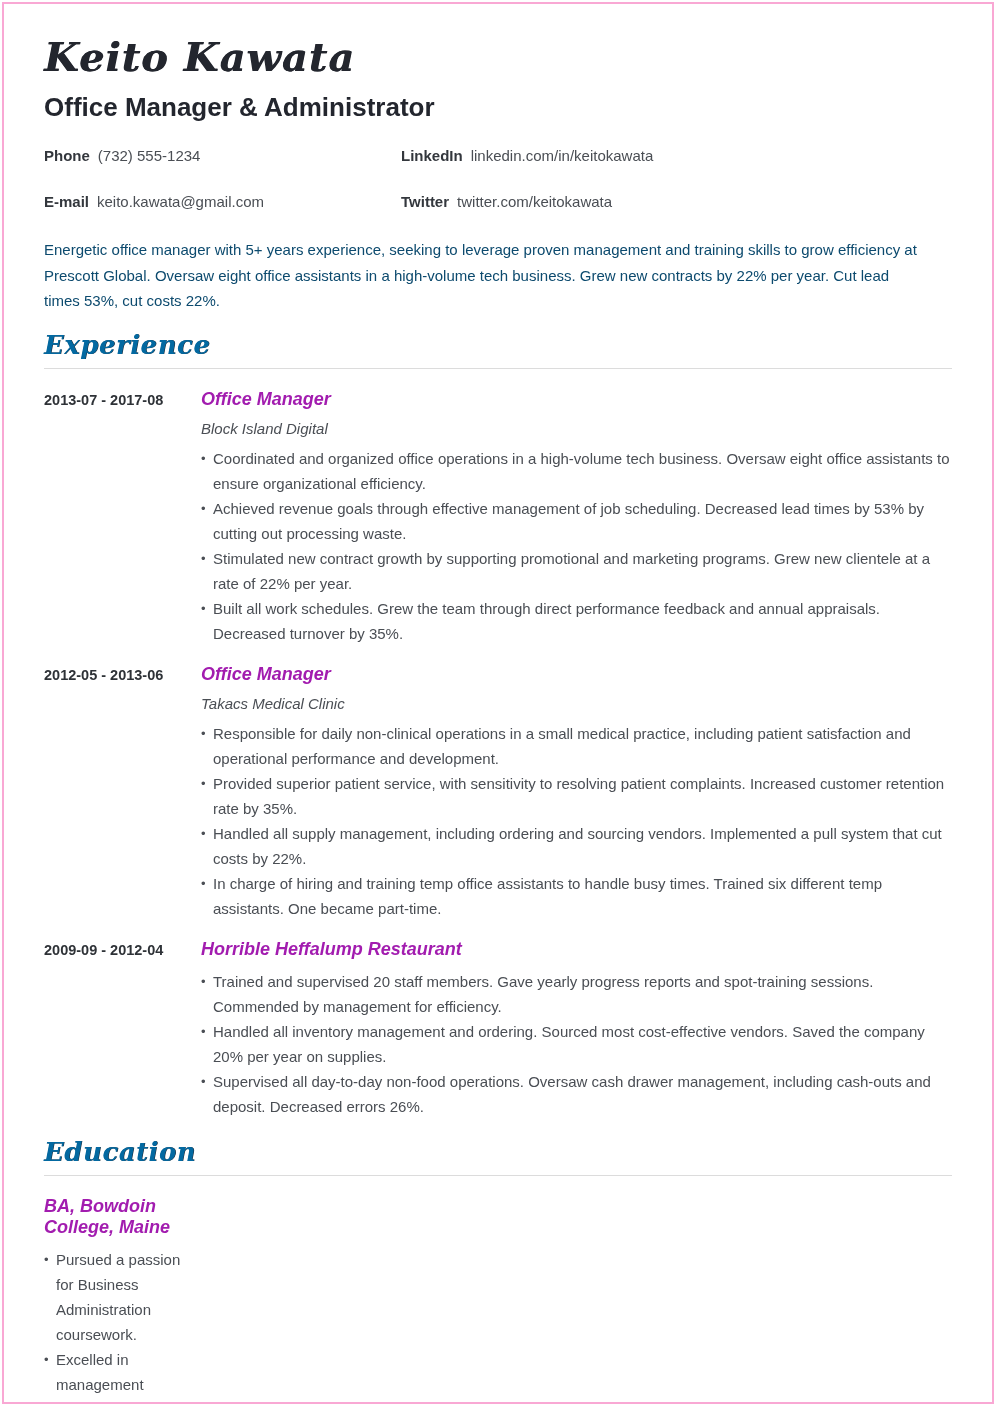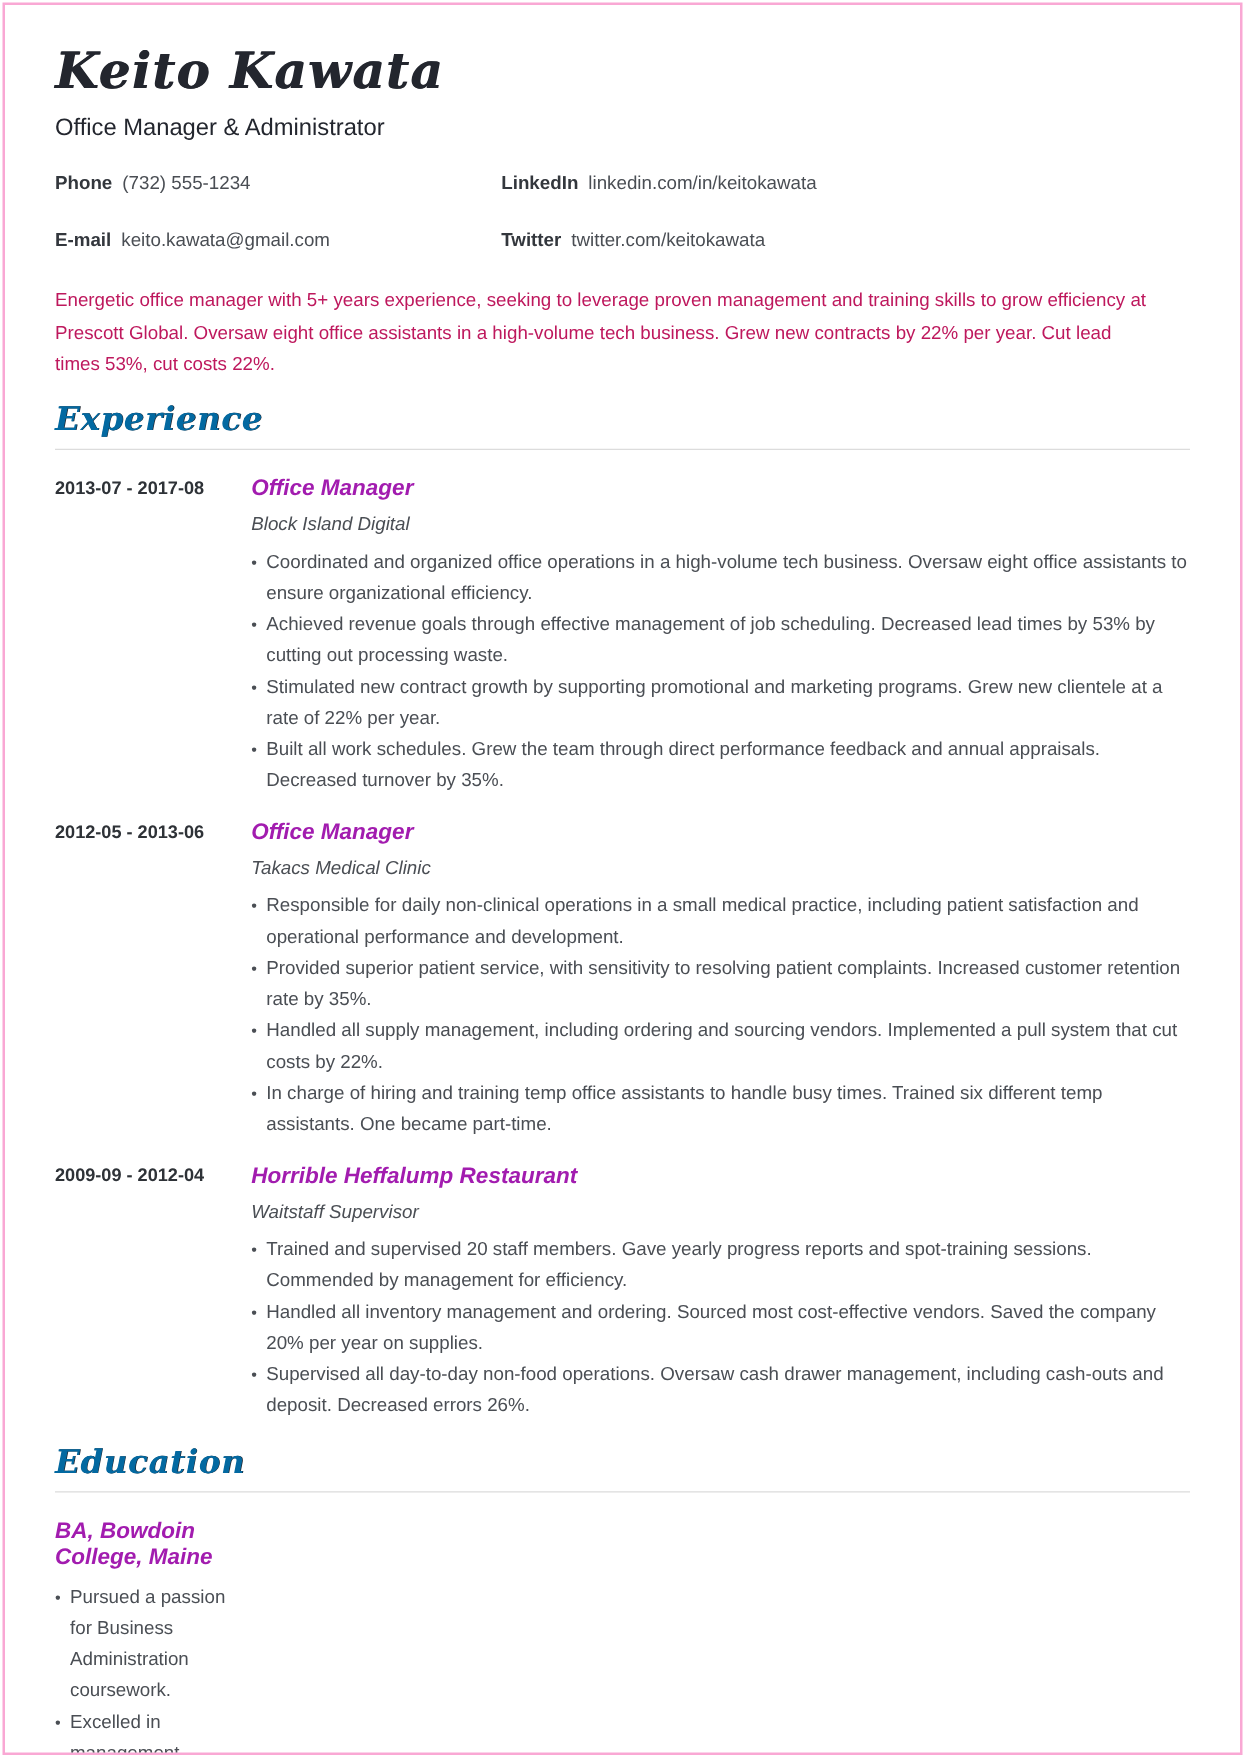--- a/index.html
+++ b/index.html
@@ -25,41 +25,41 @@
     font-style: italic;
     font-weight: 700;
     font-size: 40px;
     letter-spacing: 1px;
     color: #23262e;
     line-height: 1.15;
     text-shadow: 0.6px 0 0 #23262e;
   }
   .job-title {
     margin-top: 12px;
-    font-size: 19px;
-    font-weight: 400;
+    font-size: 26px;
+    font-weight: 700;
     color: #23262e;
   }
   .contact-grid {
     margin-top: 24px;
     display: grid;
     grid-template-columns: 328px 1fr;
     grid-template-rows: auto auto;
     grid-auto-flow: column;
     row-gap: 17px;
     font-size: 15px;
     gap: 29px;
   }
   .contact-item { color: #4a4e54; }
   .contact-label { font-weight: 700; color: #33373d; margin-right: 8px; }
   .summary {
     margin-top: 27px;
     font-size: 15px;
     line-height: 25.5px;
-    color: #be185d;
+    color: #0c4a6e;
     max-width: 880px;
   }
   
   .section { margin-top: 16px; }
   .section-heading {
     font-family: "DejaVu Serif", serif;
     font-style: italic;
     font-weight: 700;
     font-size: 26px;
     letter-spacing: 0.5px;
@@ -175,21 +175,20 @@
 
   <li><span class="dot">•</span><span>In charge of hiring and training temp office assistants to handle busy times. Trained six different temp assistants. One became part-time.</span></li>
 </ul>
     </div>
   </div>
 
   <div class="entry">
     <div class="entry-dates">2009-09 - 2012-04</div>
     <div>
       <div class="entry-title">Horrible Heffalump Restaurant</div>
-      <div class="entry-subtitle">Waitstaff Supervisor</div>
       <ul class="bullets">
   <li><span class="dot">•</span><span>Trained and supervised 20 staff members. Gave yearly progress reports and spot-training sessions. Commended by management for efficiency.</span></li>
 
   <li><span class="dot">•</span><span>Handled all inventory management and ordering. Sourced most cost-effective vendors. Saved the company 20% per year on supplies.</span></li>
 
   <li><span class="dot">•</span><span>Supervised all day-to-day non-food operations. Oversaw cash drawer management, including cash-outs and deposit. Decreased errors 26%.</span></li>
 </ul>
     </div>
   </div>
 </div>

